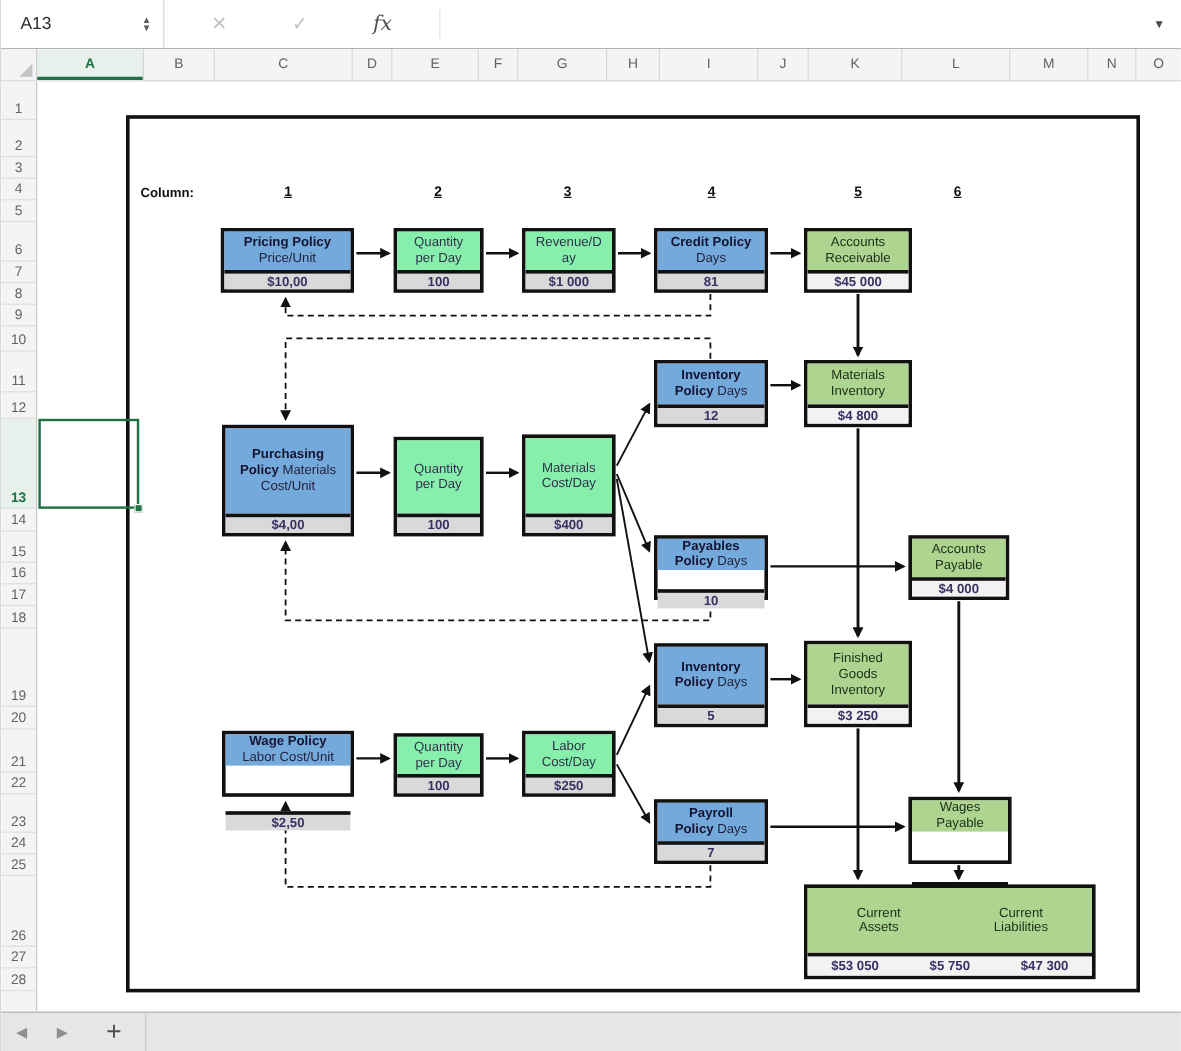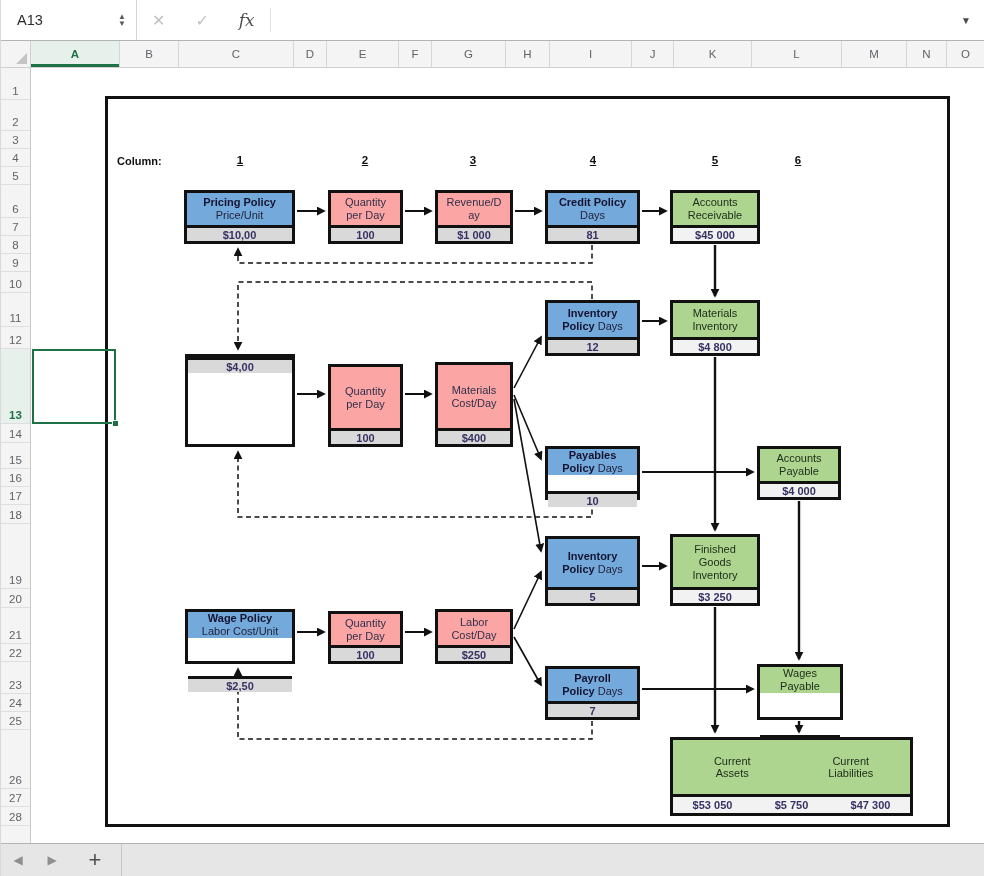--- a/index.html
+++ b/index.html
@@ -2,21 +2,21 @@
 <html><head>
 <meta charset="utf-8">
 <style>
   * { margin:0; padding:0; box-sizing:border-box; }
   html,body { width:984px; height:876px; overflow:hidden; background:#fff;
               font-family:"Liberation Sans", sans-serif; }
   #app { position:relative; width:984px; height:876px; background:#fff; border-left:1px solid #d9d9d9; }
 
   
   .fbar { position:absolute; left:0; top:0; width:984px; height:41px; background:#fff;
-          border-bottom:1px solid #b3b3b3; display:flex; align-items:center; }
+          border-bottom:1px solid #b3b3b3; display:flex; align-items:center;gap:24px; }
   .namebox { width:136px; height:100%; display:flex; align-items:center; justify-content:space-between;
              border-right:1px solid #d4d4d4; padding:0 10px 0 16px; }
   .namebox .ref { font-size:14.5px; color:#2b2b2b; }
   .stepper { display:flex; flex-direction:column; color:#5a5a5a; font-size:8px; line-height:7px; cursor:default; }
   .fbtn { font-size:16px; color:#c2c2c2; padding:0 15px; }
   .fx { font-family:"DejaVu Serif", serif; font-style:italic; font-size:17px; color:#4f4f4f; padding:0 15px; }
   .fdiv { width:1px; height:24px; background:#e2e2e2; }
   .finput { flex:1; height:100%; }
   .fdrop { color:#4a4a4a; font-size:10px; padding-right:14px; }
 
@@ -52,21 +52,21 @@
   .fig-collabel { position:absolute; left:9px; top:56px; font-size:11px; font-weight:bold; color:#111; }
   .fig-colnum { position:absolute; top:55px; transform:translateX(-50%); font-size:11.5px;
                 font-weight:bold; color:#111; text-decoration:underline; }
   .fig-svg { position:absolute; left:0; top:0; width:839px; height:725px; pointer-events:none; }
 
   .fbox { position:absolute; border:3px solid #111; display:flex; flex-direction:column; background:#fff; }
   .fbox-head { flex:1; display:flex; flex-direction:column; align-items:center; justify-content:center;
                font-size:11px; line-height:13px; color:#23233c; text-align:center; }
   .fbox.blue  .fbox-head { background:#74a9dc; }
   .fbox.green .fbox-head { background:#aed58f; color:#20301c; }
-  .fbox.white .fbox-head { background:#fca5a5; color:#30304a; }
+  .fbox.white .fbox-head { background:#86efac; color:#30304a; }
   .fbox-head .bold { font-weight:bold; color:#141430; }
   .fbox-val { height:16px; border-top:3px solid #111; text-align:center; font-size:11px;
               font-weight:bold; color:#373264; line-height:15px; background:#d9d9d9; }
   .fbox.green .fbox-val { background:#f2f2f2; }
 
   .bbox { position:absolute; border:3px solid #111; display:flex; flex-direction:column; }
   .bbox-head { flex:1; background:#aed58f; display:flex; }
   .bbox-cell { flex:1; display:flex; flex-direction:column; align-items:center; justify-content:center;
                font-size:11px; line-height:12.5px; color:#20301c; text-align:center; }
   .bbox-vals { height:19px; border-top:3px solid #111; background:#f2f2f2; display:flex; }
@@ -249,20 +249,25 @@
           <div class="fbox-val">12</div>
         </div>
         <div class="fbox green" style="left: 562px; top: 201px; width: 90px; height: 56px;">
           <div class="fbox-head">
             <div class="fline"><span>Materials</span></div>
             <div class="fline"><span>Inventory</span></div>
           </div>
           <div class="fbox-val">$4 800</div>
         </div>
         <div class="fbox blue" style="left: 77px; top: 255px; width: 110px; height: 93px;">
+          <div class="fbox-head">
+            <div class="fline"><span class="bold">Purchasing</span></div>
+            <div class="fline"><span class="bold">Policy </span><span>Materials</span></div>
+            <div class="fline"><span>Cost/Unit</span></div>
+          </div>
           <div class="fbox-val">$4,00</div>
         </div>
         <div class="fbox white" style="left: 220px; top: 265px; width: 75px; height: 83px;">
           <div class="fbox-head">
             <div class="fline"><span>Quantity</span></div>
             <div class="fline"><span>per Day</span></div>
           </div>
           <div class="fbox-val">100</div>
         </div>
         <div class="fbox white" style="left: 327px; top: 263px; width: 78px; height: 85px;">

